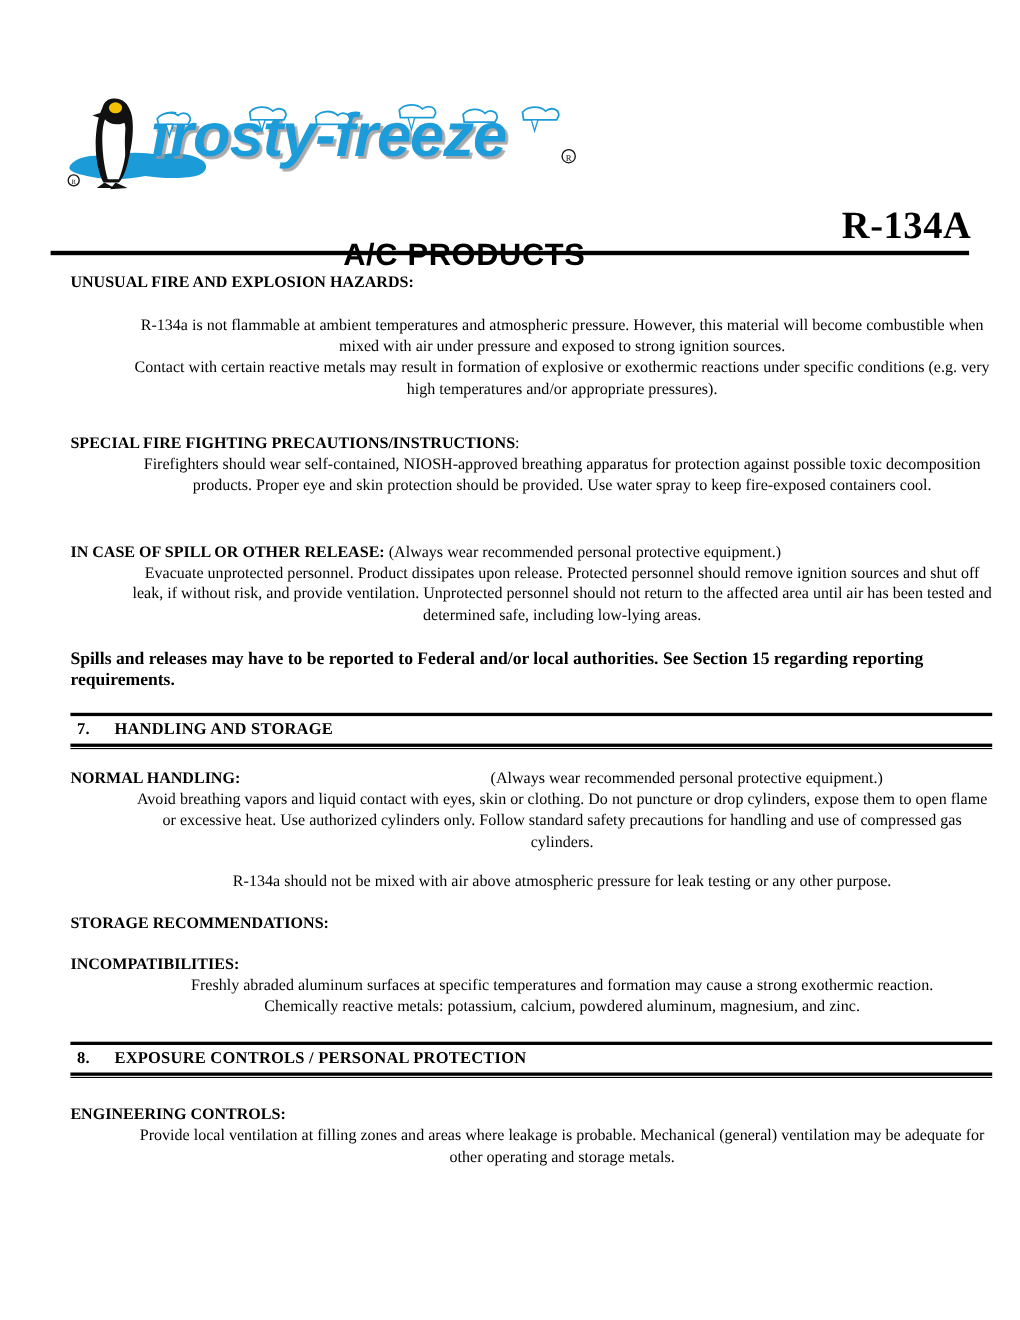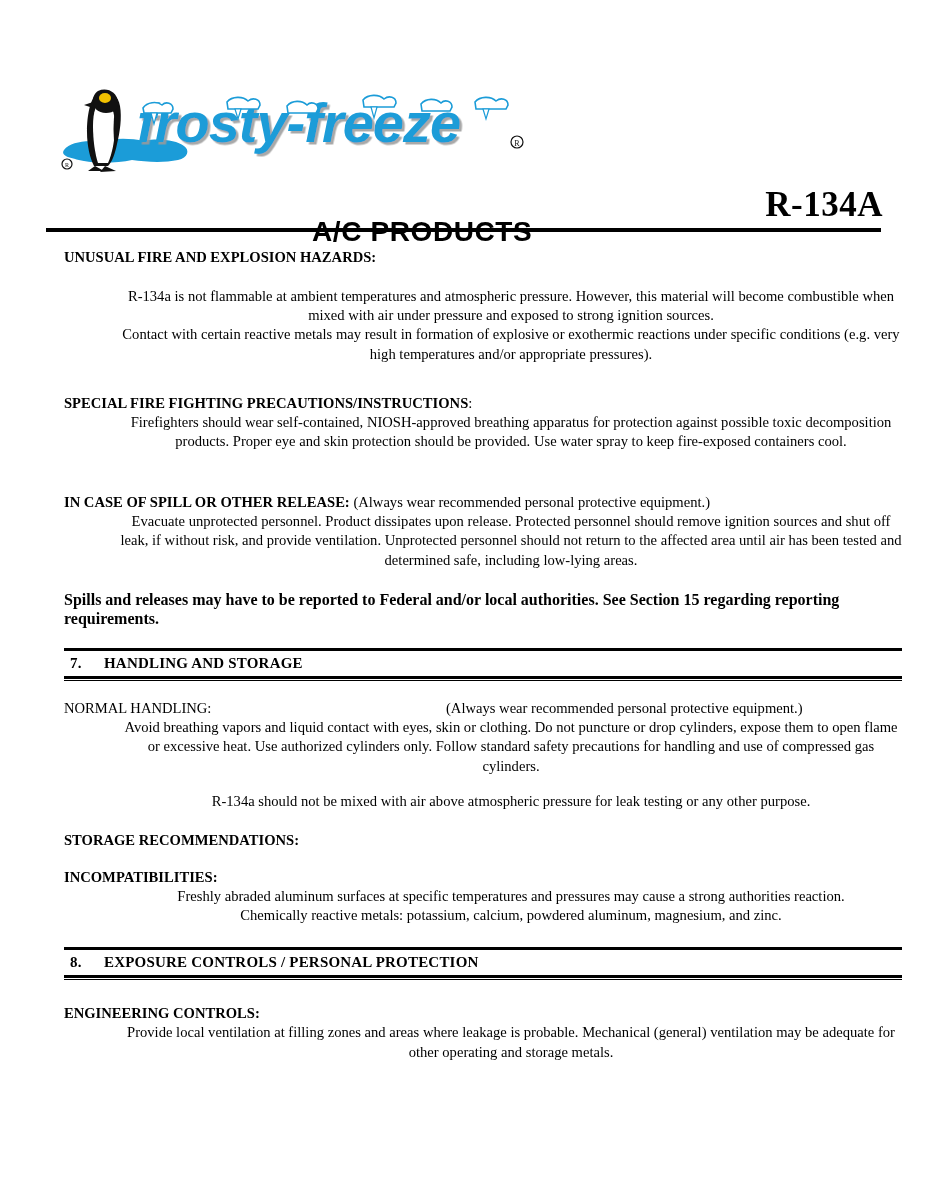--- a/index.html
+++ b/index.html
@@ -157,21 +157,21 @@
   .sp-24 { height: 24px; }
   .sp-30 { height: 30px; }
 
   .nh-row {
     display: block;
     font-size: 14.6px;
     line-height: 19px;
     white-space: nowrap;
   }
   .nh-row .nh-label {
-    font-weight: normal;
+    font-weight: bold;
     display: inline-block;
     width: 382px;
   }
   .nh-row .nh-note {
     font-weight: normal;
   }
 
   
   .footer {
     position: absolute;
@@ -320,21 +320,21 @@
     </div>
     <div class="body-text">Avoid breathing vapors and liquid contact with eyes, skin or clothing.  Do not puncture or drop cylinders, expose them to open flame or excessive heat.  Use authorized cylinders only.  Follow standard safety precautions for handling and use of compressed gas cylinders.</div>
     <div class="sp-16"></div>
     <div class="body-text">R-134a should not be mixed with air above atmospheric pressure for leak testing or any other purpose.</div>
 
     <div class="sp-20"></div>
     <div class="subhead">STORAGE RECOMMENDATIONS:</div>
 
     <div class="sp-18"></div>
     <div class="subhead">INCOMPATIBILITIES:</div>
-    <div class="body-text">Freshly abraded aluminum surfaces at specific temperatures and pressures may cause a strong authorities reaction.</div>
+    <div class="body-text">Freshly abraded aluminum surfaces at specific temperatures and formation may cause a strong exothermic reaction.</div>
     <div class="body-text">Chemically reactive metals:  potassium, calcium, powdered aluminum, magnesium, and zinc.</div>
 
     <div class="sp-22"></div>
     <div class="section-bar">
       <div class="rule-top"></div>
       <div class="sec-label">
         <span class="sec-num">8.</span><span>EXPOSURE CONTROLS / PERSONAL PROTECTION</span>
       </div>
       <div class="rule-bot"></div>
       <div class="rule-bot-thin"></div>

